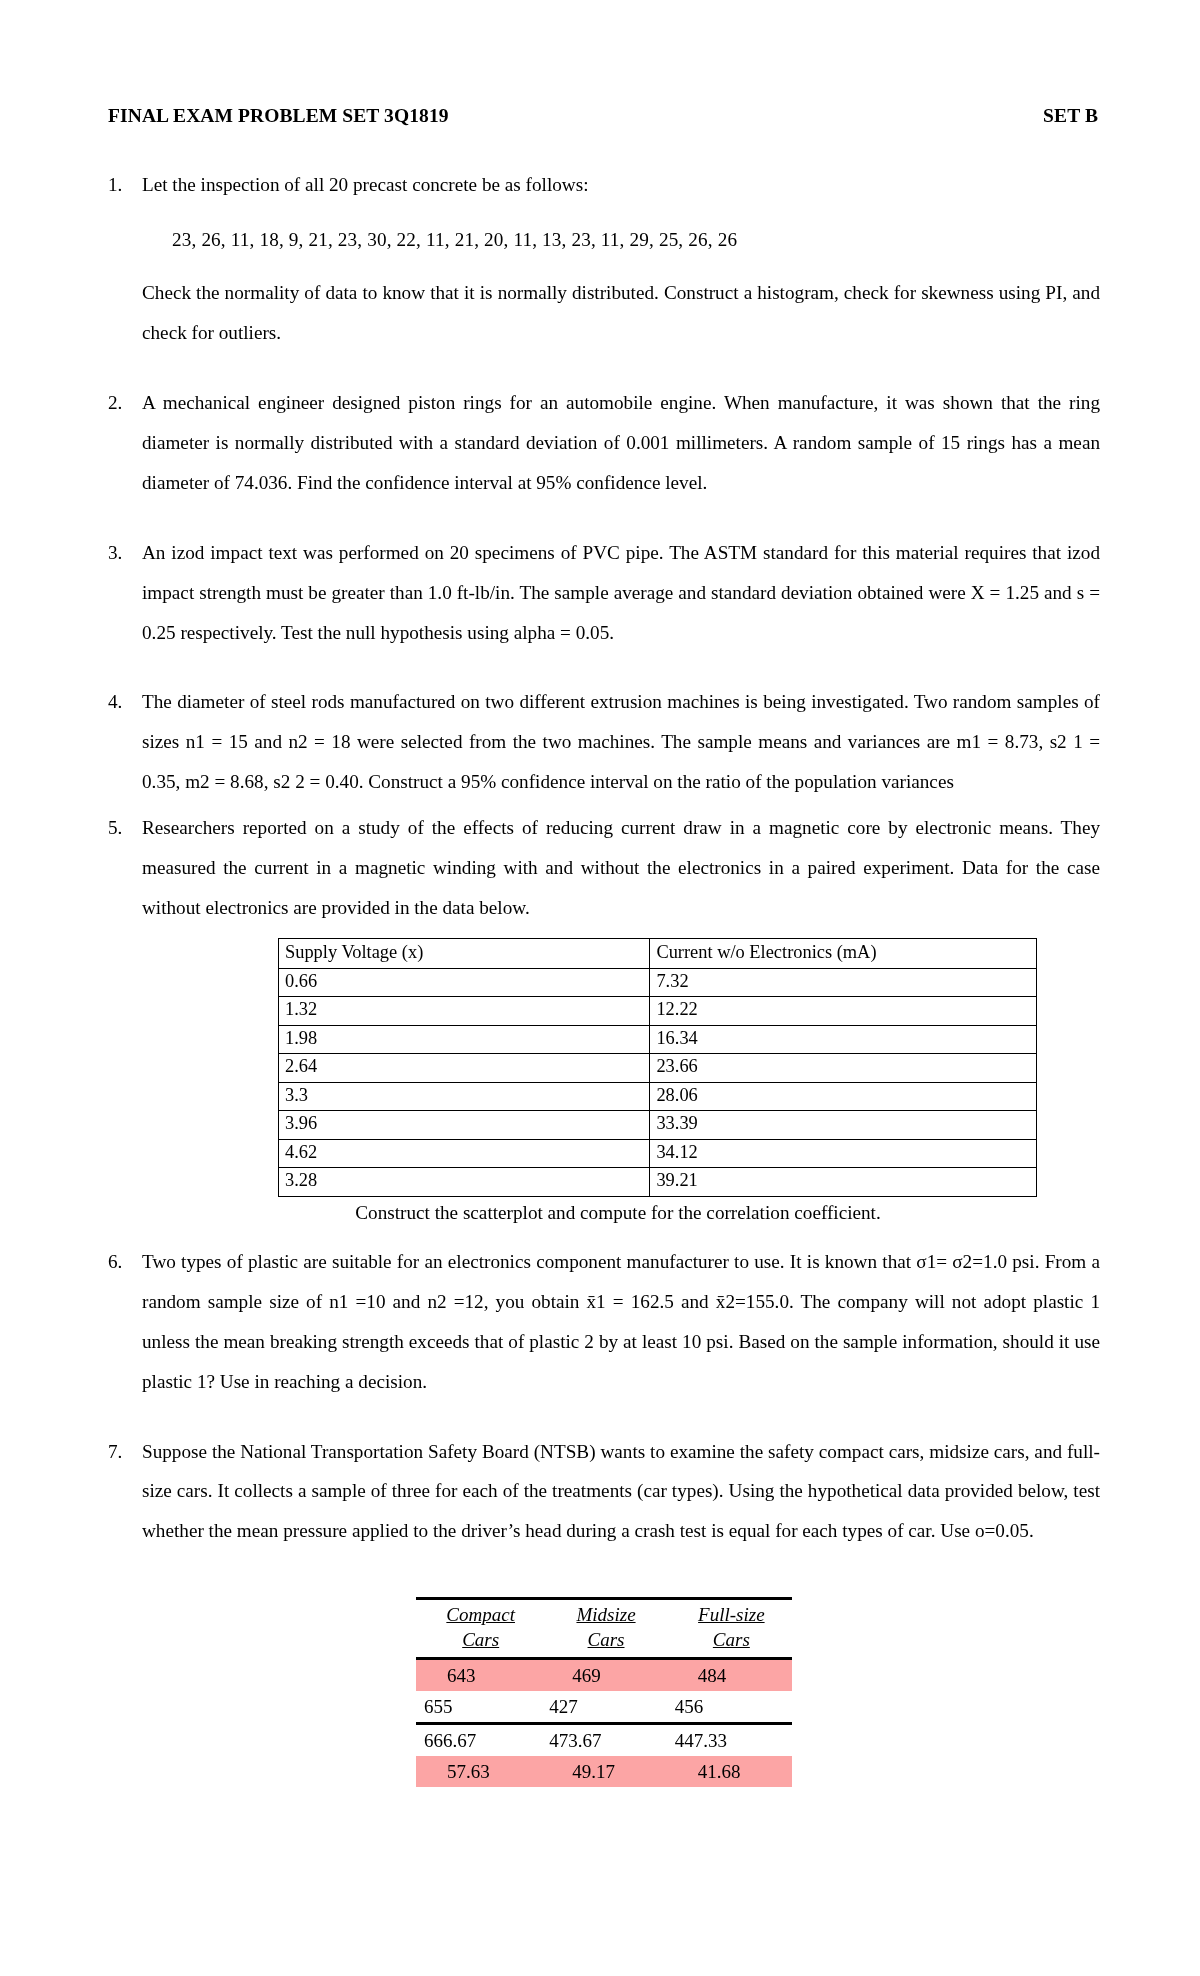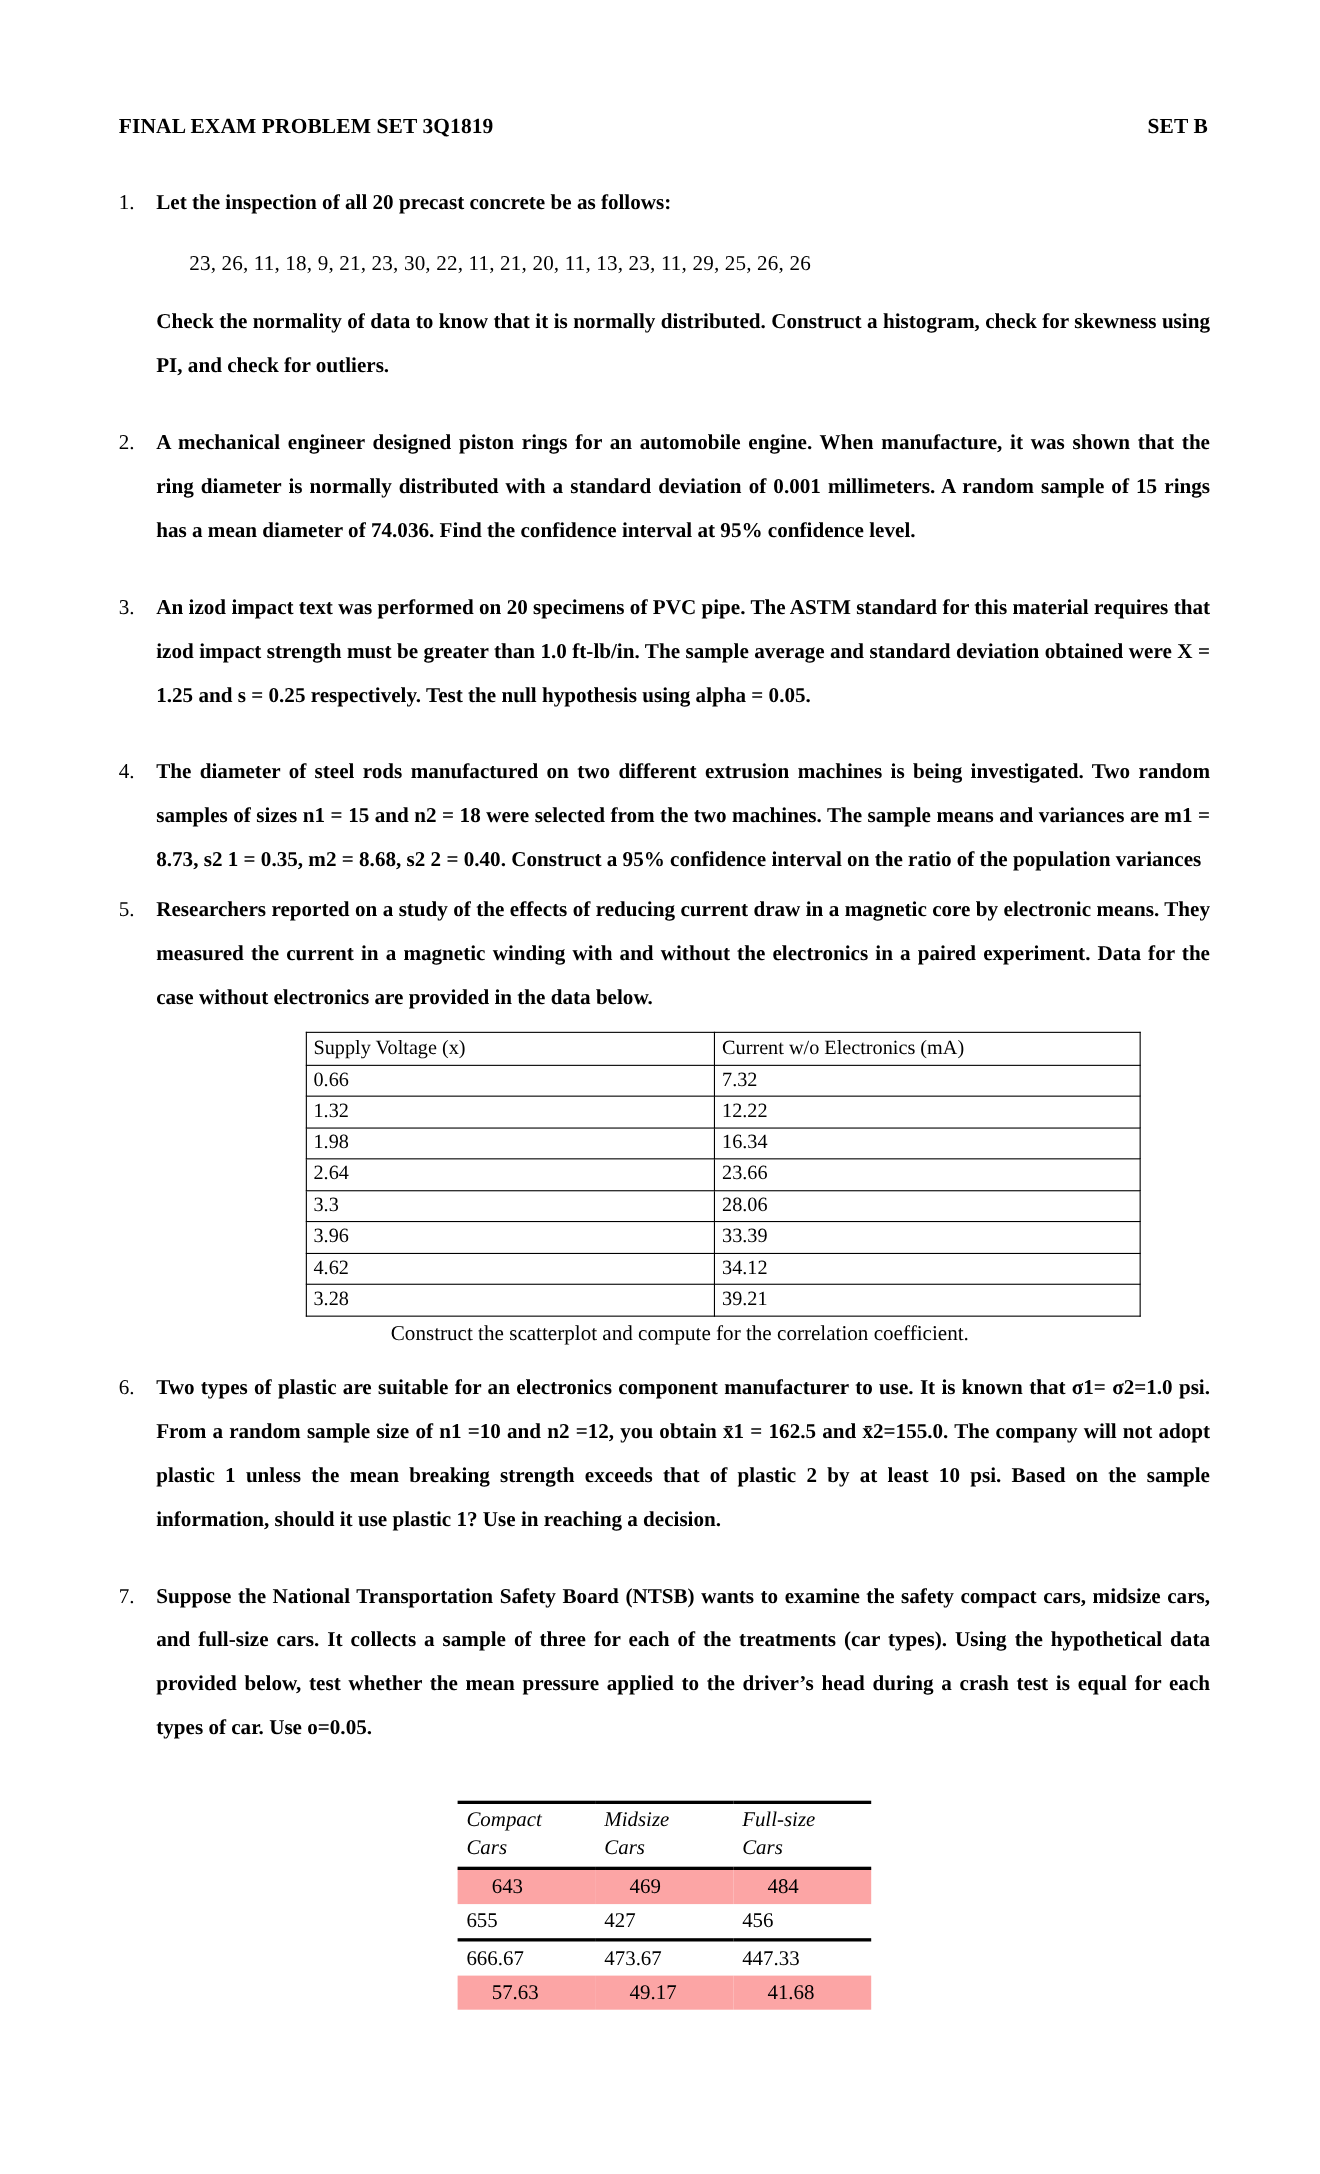--- a/index.html
+++ b/index.html
@@ -43,21 +43,20 @@
   }
   .problem .num {
     width: 34px;
     flex: 0 0 34px;
     text-align: left;
   }
   .problem .body {
     flex: 1 1 auto;
     text-align: justify;
     text-justify: inter-word;
-    font-weight: bold;
   }
   .problem .body p { margin: 0; }
   .problem.tight { margin-bottom: 6px; }
   .problem.loose { margin-bottom: 30px; }
 
   .datalist {
     margin: 24px 0 22px 64px;
     font-size: 19.2px;
     letter-spacing: .15px;
   }
@@ -98,26 +97,27 @@
     width: 376px;
   }
   table.cars {
     border-collapse: collapse;
     width: 100%;
     font-size: 19px;
   }
   table.cars th {
     font-style: italic;
     font-weight: normal;
-    text-align: left;
+    text-align: center;
     vertical-align: top;
     padding: 3px 4px 4px 8px;
     line-height: 1.3;
     border-top: 3.2px solid #000;
     border-bottom: 3.2px solid #000;
+    text-decoration: underline;
   }
   table.cars td {
     text-align: left;
     padding: 3px 4px 3px 8px;
     line-height: 1.32;
   }
   table.cars tbody tr.shade td { background: #fca5a5; padding-left: 31px; }
   table.cars tbody tr.rule-top td { border-top: 3.2px solid #000; }
   table.cars col.cc { width: 33.34%; }
 </style>

